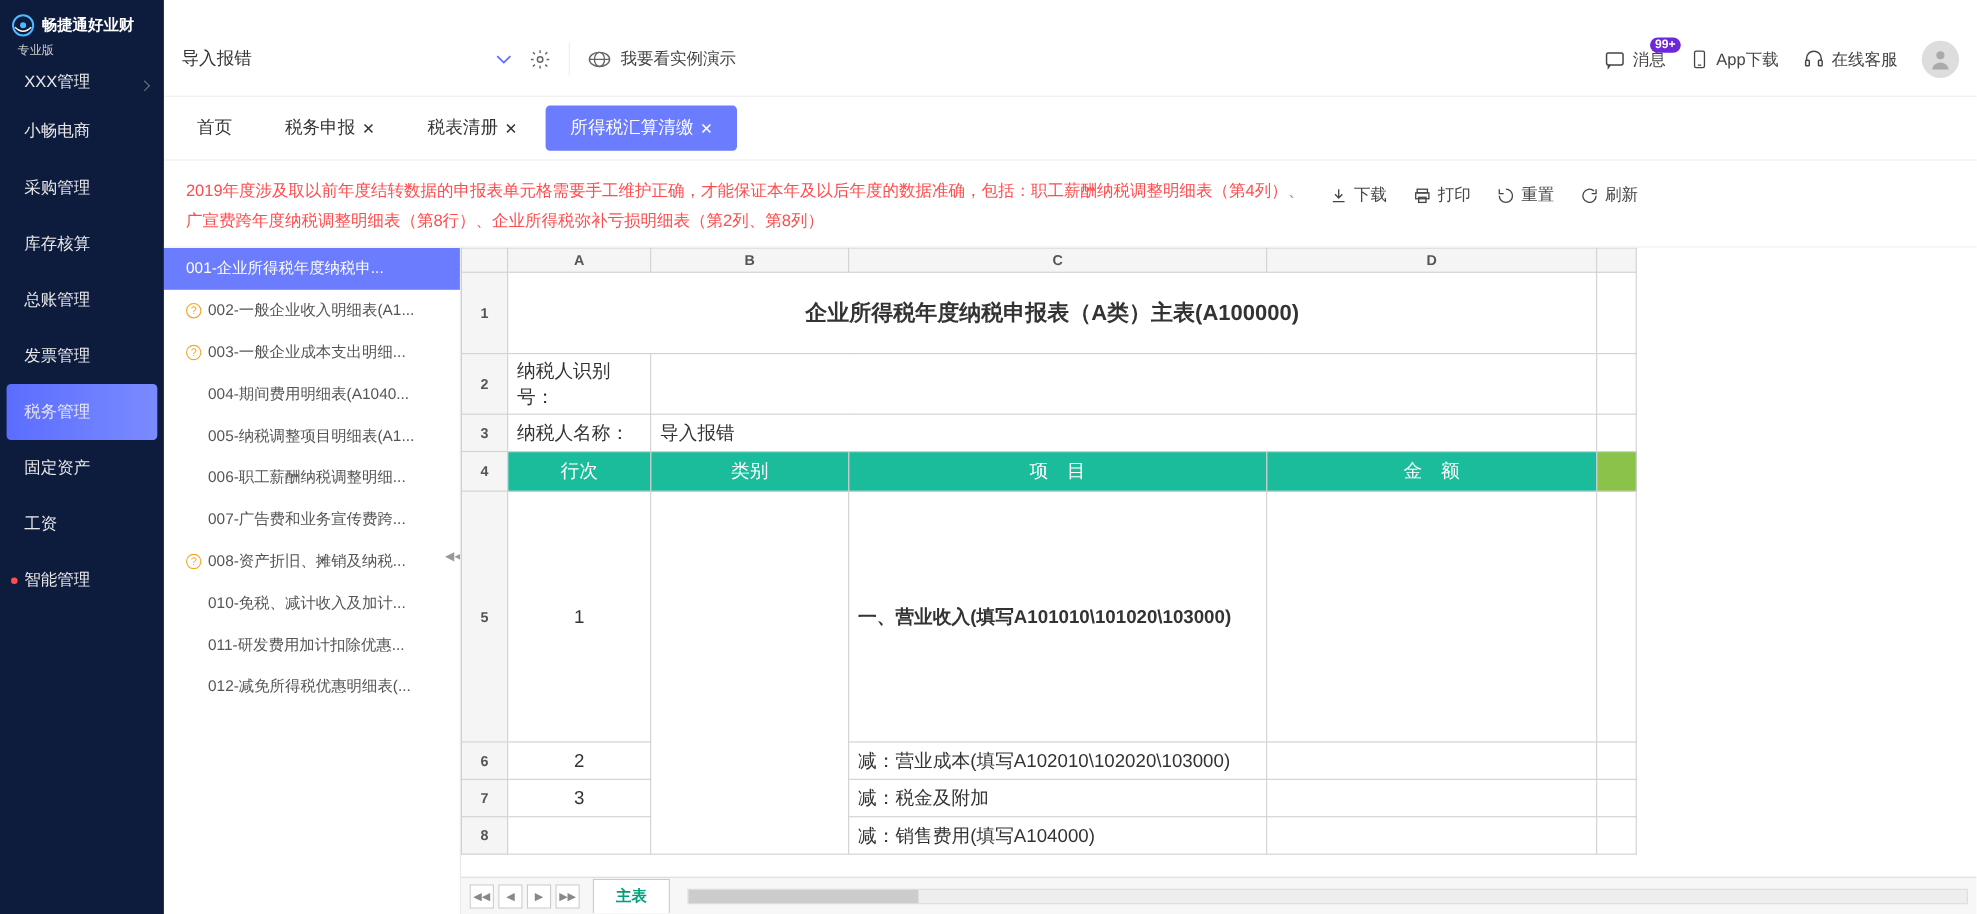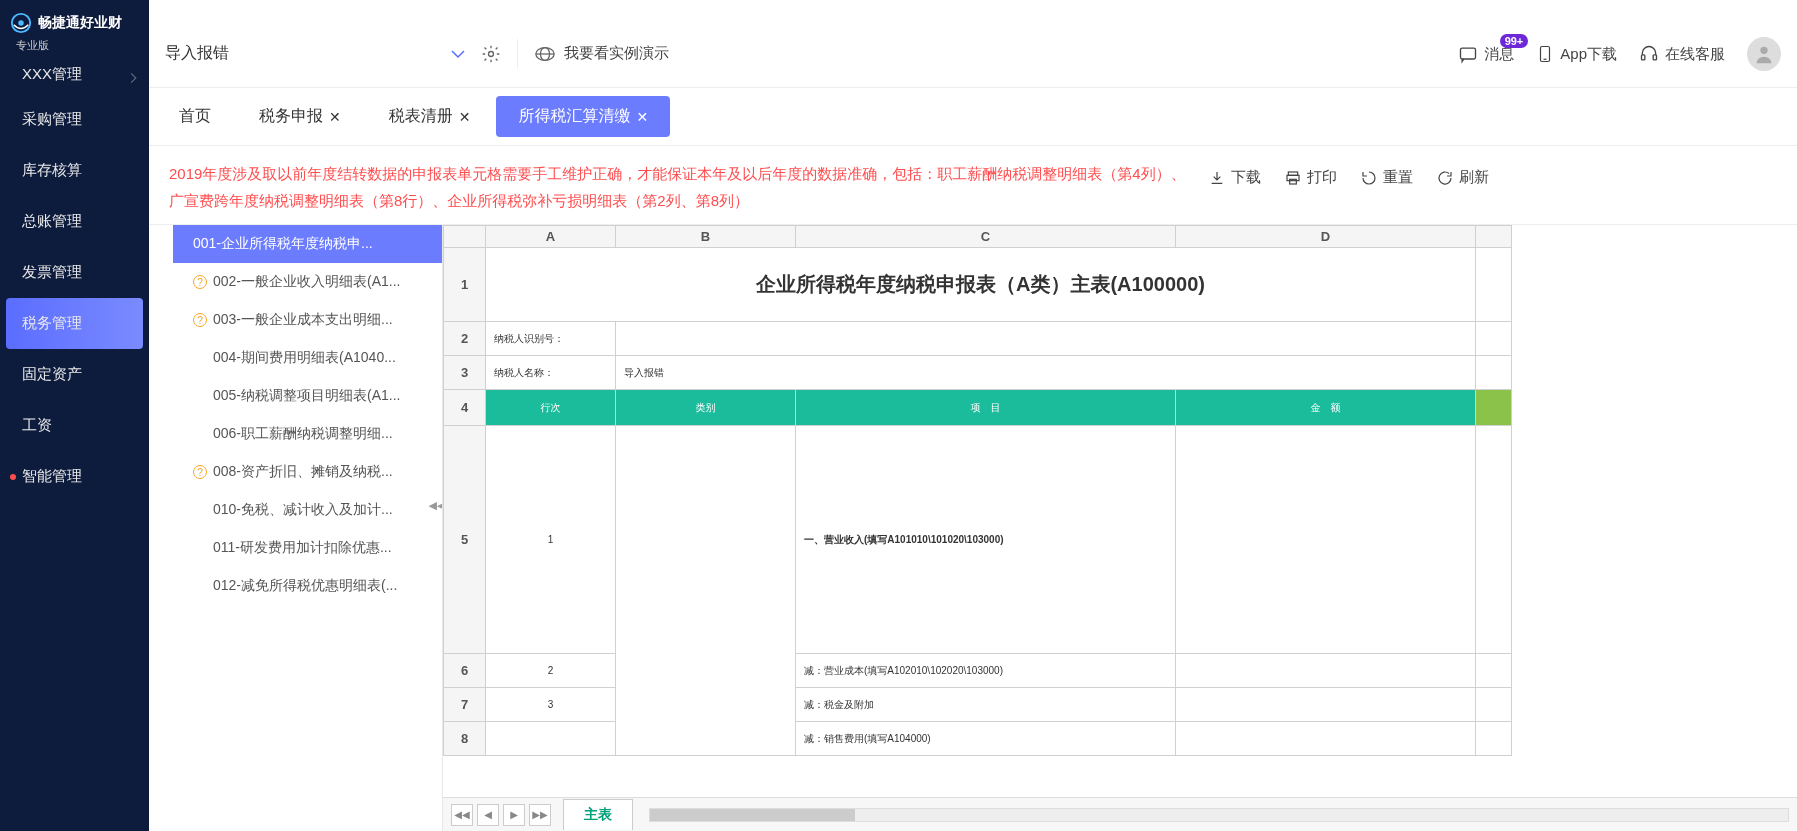--- a/index.html
+++ b/index.html
@@ -38,37 +38,37 @@
 .tab.active { background: #6b7cff; color: #fff; }
 .tab-close { font-size: 14px; cursor: pointer; }
 
 
 .toolbar-row { display: flex; align-items: flex-start; padding: 14px 20px 10px; gap: 20px; }
 .notice { color: #ff4d4f; flex: 1; line-height: 1.8; font-size: 15px; max-width: 1020px; }
 .actions { display: flex; align-items: center; gap: 24px; margin-top: 8px; }
 .act-btn { display: flex; align-items: center; gap: 6px; color: #444; cursor: pointer; font-size: 15px; }
 
 
-.content { flex: 1; display: flex; border-top: 1px solid #eee; overflow: hidden; position: relative; padding-left: 24px; }
+.content { flex: 1; display: flex; border-top: 1px solid #eee; overflow: hidden; position: relative; }
 .form-tree { width: 270px; border-right: 1px solid #e8e8e8; overflow-y: auto; position: relative; }
 .collapse-handle { position: absolute; right: -1px; top: 260px; width: 12px; height: 40px; display: flex; align-items: center; justify-content: center; cursor: pointer; color: #999; font-size: 11px; }
 .tree-item { padding: 10px 16px 10px 20px; font-size: 14px; color: #555; cursor: pointer; white-space: nowrap; overflow: hidden; text-overflow: ellipsis; display: flex; align-items: center; gap: 6px; }
 .tree-item.active { background: #6b7cff; color: #fff; }
 .qmark { display: inline-flex; width: 14px; height: 14px; border: 1px solid #f5a623; border-radius: 50%; color: #f5a623; font-size: 10px; align-items: center; justify-content: center; flex-shrink: 0; }
 .qmark.hidden { visibility: hidden; }
 
 
 .sheet-area { flex: 1; display: flex; flex-direction: column; overflow: hidden; }
 .sheet-grid { flex: 1; overflow: auto; position: relative; }
 table.spread { border-collapse: collapse; table-layout: fixed; }
 .corner, .col-head, .row-head { background: #f5f5f5; border: 1px solid #d0d0d0; text-align: center; color: #555; font-size: 13px; }
 .corner { width: 42px; height: 22px; }
 .col-head { height: 22px; }
 .row-head { width: 42px; }
-td.cell { border: 1px solid #d0d0d0; padding: 4px 8px; background: #fff; font-size: 10px; }
+td.cell { border: 1px solid #d0d0d0; padding: 4px 8px; background: #fff; font-size: 17px; }
 .row-1 td.cell { height: 74px; text-align: center; font-size: 20px; font-weight: bold; }
 .row-2 td.cell, .row-3 td.cell { height: 34px; }
 .hdr-row td.cell { height: 36px; }
 .row-5 td.cell { height: 228px; }
 .row-6 td.cell, .row-7 td.cell, .row-8 td.cell { height: 34px; }
 .teal { background: #1abc9c !important; color: #fff; text-align: center; font-size: 16px; }
 .green { background: #8bc34a !important; }
 .center { text-align: center; }
 .bold { font-weight: bold; }
 
@@ -92,20 +92,21 @@
             <circle cx="12" cy="12" r="10" fill="none" stroke="#4db8ff" stroke-width="2"></circle>
             <circle cx="12" cy="12" r="3" fill="#4db8ff"></circle>
             <path d="M4 14 Q12 22 20 14" fill="none" stroke="#fff" stroke-width="1.5"></path>
           </svg>
       </span>
       <span class="logo-text">畅捷通好业财</span>
     </div>
     <div class="edition">专业版</div>
     <div class="nav">
       <div class="nav-item tight has-arrow"><span>XXX管理</span></div>
+      <div class="nav-item"><span>小畅电商</span></div>
       <div class="nav-item"><span>采购管理</span></div>
       <div class="nav-item"><span>库存核算</span></div>
       <div class="nav-item"><span>总账管理</span></div>
       <div class="nav-item"><span>发票管理</span></div>
       <div class="nav-item active"><span>税务管理</span></div>
       <div class="nav-item"><span>固定资产</span></div>
       <div class="nav-item"><span>工资</span></div>
       <div class="nav-item red-dot"><span>智能管理</span></div>
     </div>
   </div>
@@ -253,20 +254,24 @@
             <span class="qmark hidden"></span>
             <span>004-期间费用明细表(A1040...</span>
           </div>
         <div class="tree-item">
             <span class="qmark hidden"></span>
             <span>005-纳税调整项目明细表(A1...</span>
           </div>
         <div class="tree-item">
             <span class="qmark hidden"></span>
             <span>006-职工薪酬纳税调整明细...</span>
+          </div>
+        <div class="tree-item">
+            <span class="qmark hidden"></span>
+            <span>007-广告费和业务宣传费跨...</span>
           </div>
         <div class="tree-item">
             <span class="qmark">?</span>
             <span>008-资产折旧、摊销及纳税...</span>
           </div>
         <div class="tree-item">
             <span class="qmark hidden"></span>
             <span>010-免税、减计收入及加计...</span>
           </div>
         <div class="tree-item">

